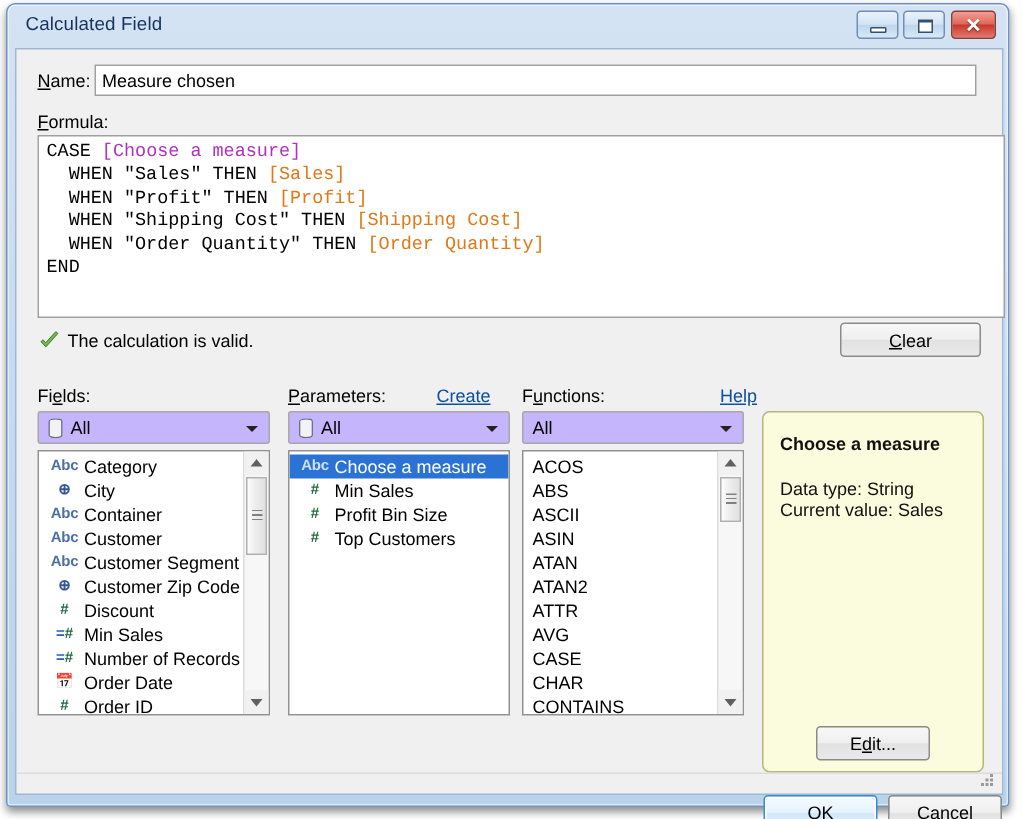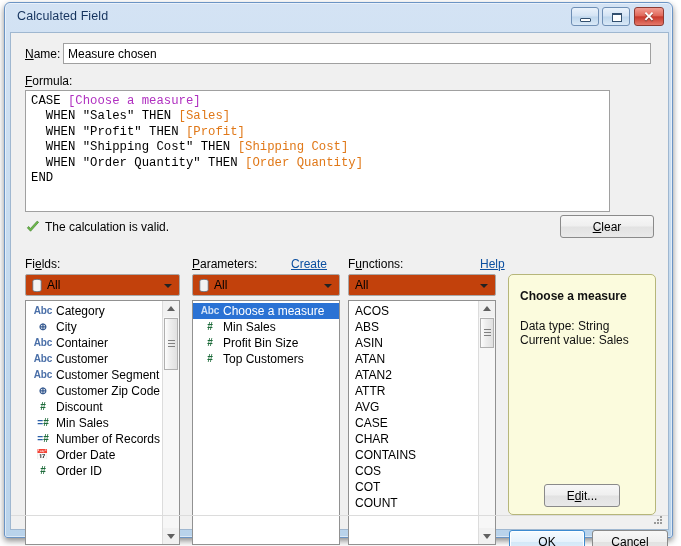--- a/index.html
+++ b/index.html
@@ -112,21 +112,21 @@
     padding: 0 4px;
     line-height: 19px;
     outline: none;
   }
 
   
   #formula-label { left: 14px; top: 41px; }
   #formula-box {
     position: absolute;
     left: 14px; top: 57px;
-    width: 585px; height: 122px;
+    width: 645px; height: 122px;
     background: #fff;
     border: 1px solid #a0a0a0;
     box-sizing: border-box;
     overflow: hidden;
     padding: 3px 5px;
   }
   #formula-text {
     font-family: "Liberation Mono", monospace;
     font-size: 12.3px;
     line-height: 15.4px;
@@ -177,21 +177,21 @@
     white-space: nowrap;
     cursor: pointer;
   }
   #create-link { left: 280px; top: 224px; }
   #help-link   { left: 469px; top: 224px; }
 
   
   .combo {
     position: absolute;
     height: 22px;
-    background: #c2410c;
+    background: #c4b5fd;
     border: 1px solid #a8a8a8;
     border-radius: 2px;
     box-sizing: border-box;
   }
   .combo .db-icon {
     position: absolute; left: 6px; top: 4px;
     width: 10px; height: 13px;
   }
   .combo .combo-text {
     position: absolute; top: 3px;
@@ -209,21 +209,21 @@
     border-top: 4px solid #222;
   }
   #fields-combo { left: 14px; top: 241px; width: 155px; }
   #params-combo { left: 181px; top: 241px; width: 148px; }
   #funcs-combo  { left: 337px; top: 241px; width: 148px; }
 
   
   .listbox {
     position: absolute;
     top: 267px;
-    height: 245px;
+    height: 177px;
     background: #fff;
     border: 1px solid #919191;
     box-sizing: border-box;
     overflow: hidden;
   }
   #fields-list { left: 14px; width: 155px; }
   #params-list { left: 181px; width: 148px; }
   #funcs-list  { left: 337px; width: 148px; }
 
   .list-inner {
@@ -476,20 +476,21 @@
           <div class="row"><span class="ricon ic-num">#</span><span class="rlabel">Min Sales</span></div>
           <div class="row"><span class="ricon ic-num">#</span><span class="rlabel">Profit Bin Size</span></div>
           <div class="row"><span class="ricon ic-num">#</span><span class="rlabel">Top Customers</span></div>
         </div>
     </div>
 
     <div class="listbox" id="funcs-list">
       <div class="list-inner scrolled" id="funcs-rows">
           <div class="row plain"><span class="rlabel">ACOS</span></div>
           <div class="row plain"><span class="rlabel">ABS</span></div>
+          <div class="row plain"><span class="rlabel">ASCII</span></div>
           <div class="row plain"><span class="rlabel">ASIN</span></div>
           <div class="row plain"><span class="rlabel">ATAN</span></div>
           <div class="row plain"><span class="rlabel">ATAN2</span></div>
           <div class="row plain"><span class="rlabel">ATTR</span></div>
           <div class="row plain"><span class="rlabel">AVG</span></div>
           <div class="row plain"><span class="rlabel">CASE</span></div>
           <div class="row plain"><span class="rlabel">CHAR</span></div>
           <div class="row plain"><span class="rlabel">CONTAINS</span></div>
           <div class="row plain"><span class="rlabel">COS</span></div>
           <div class="row plain"><span class="rlabel">COT</span></div>

